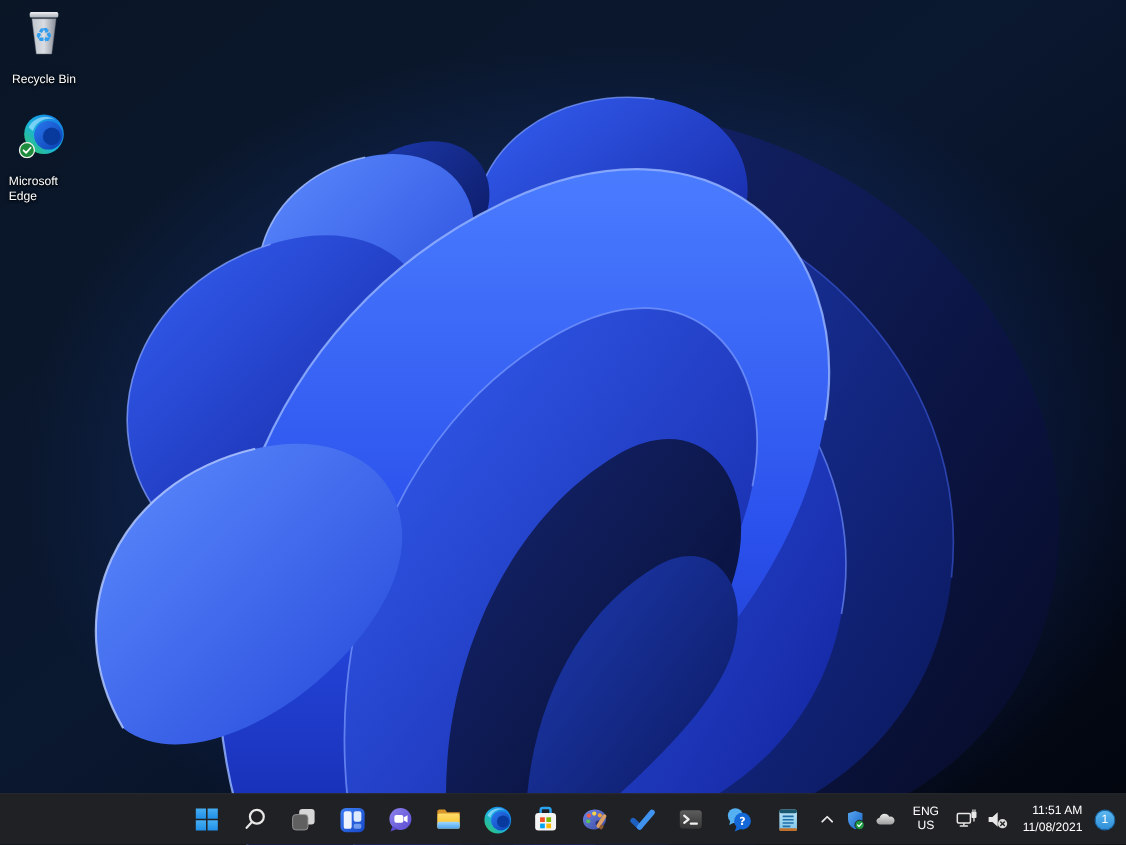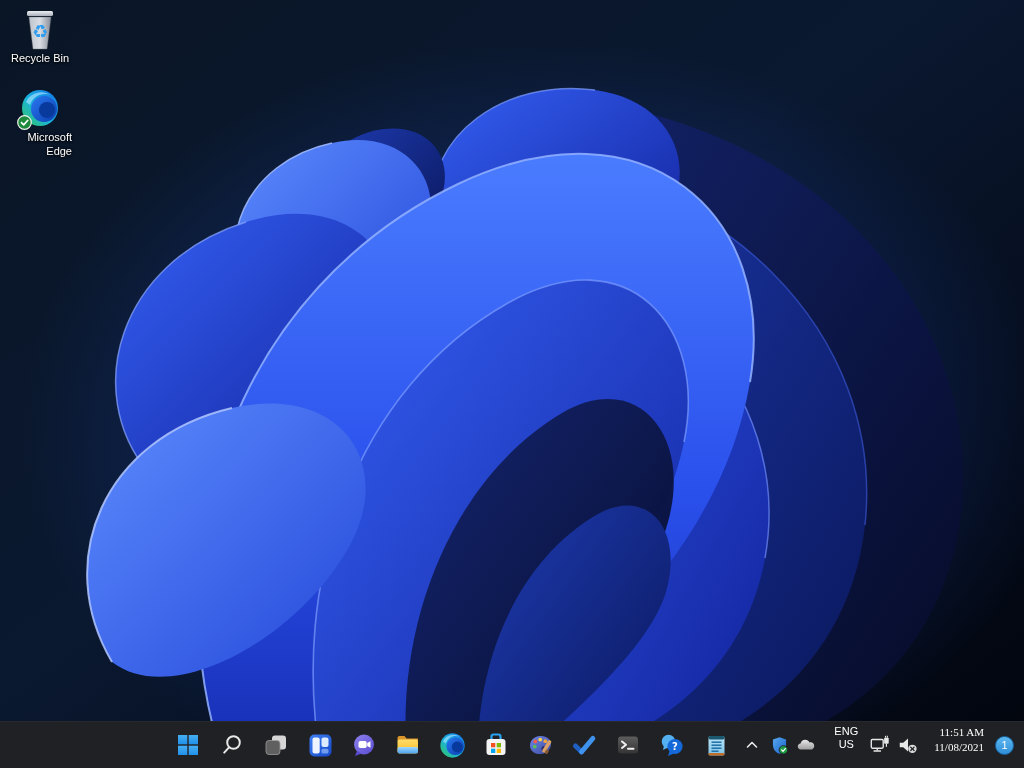--- a/index.html
+++ b/index.html
@@ -10,41 +10,41 @@
   
   .wallpaper{position:absolute;inset:0;width:100%;height:100%;display:block;}
 
   
   .desktop-icons{position:absolute;top:6px;left:7px;width:66px;display:flex;
                  flex-direction:column;gap:16px;z-index:2;}
   .desktop-icon{width:66px;display:flex;flex-direction:column;align-items:center;
                 cursor:default;border-radius:4px;padding:2px 0 3px;}
   .desktop-icon .glyph{position:relative;width:42px;height:42px;display:flex;
                        align-items:center;justify-content:center;}
-  .desktop-icon .label{margin-top:2px;font-size:11px;line-height:1.25;color:#fff;
-        text-align:right;max-width:64px;
+  .desktop-icon .label{margin-top:16px;font-size:11px;line-height:1.25;color:#fff;
+        text-align:left;max-width:64px;
         text-shadow:0 1px 2px rgba(0,0,0,.95),0 0 3px rgba(0,0,0,.8);}
   .edge-badge{position:absolute;left:-2px;bottom:-1px;width:15px;height:15px;}
 
   
   .taskbar{position:absolute;left:0;right:0;bottom:0;height:46px;background:#202124;
            border-top:1px solid rgba(255,255,255,0.04);z-index:5;}
   .tb-center{position:absolute;left:168px;top:3px;display:flex;gap:4px;}
   .tb-btn{width:40px;height:40px;border-radius:6px;display:flex;align-items:center;
           justify-content:center;background:transparent;border:none;padding:0;cursor:pointer;}
 
   .tb-tray{position:absolute;right:10px;top:3px;height:40px;display:flex;
            align-items:center;}
   .tray-btn{height:40px;border-radius:6px;display:flex;align-items:center;
-            background:transparent;border:none;padding:0;cursor:pointer;}
+            justify-content:center;background:transparent;border:none;padding:0;cursor:pointer;}
   .w26{width:26px;} .w28{width:28px;}
   .lang{width:40px;flex-direction:column;line-height:1.2;font-size:11px;color:#fff;
         text-align:center;margin:0 3px;}
   .clock{flex-direction:column;align-items:flex-end;padding:0 9px;font-size:11px;
-         line-height:1.35;color:#fff;text-align:right;font-family:Liberation Serif, serif;}
+         line-height:1.35;color:#fff;text-align:right;}
   .notif-badge{width:19px;height:19px;border-radius:50%;margin-left:2px;
         background:linear-gradient(180deg,#5db8f0,#2f8ed8);border:1px solid #1a6aaa;
         color:#fff;font-size:11px;display:flex;align-items:center;justify-content:center;
         box-sizing:border-box;cursor:pointer;}
 </style>
 </head>
 <body>
 
 <div class="screen">
 

